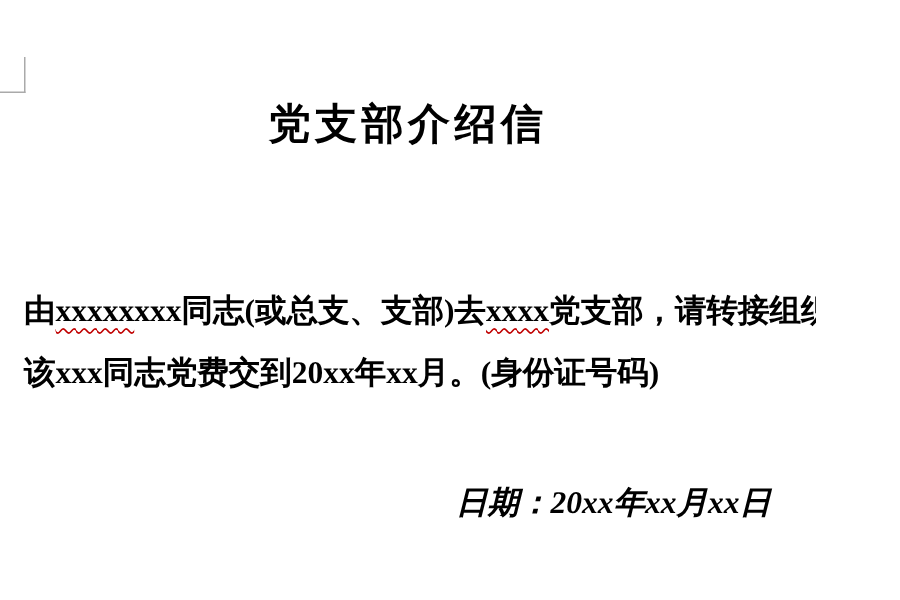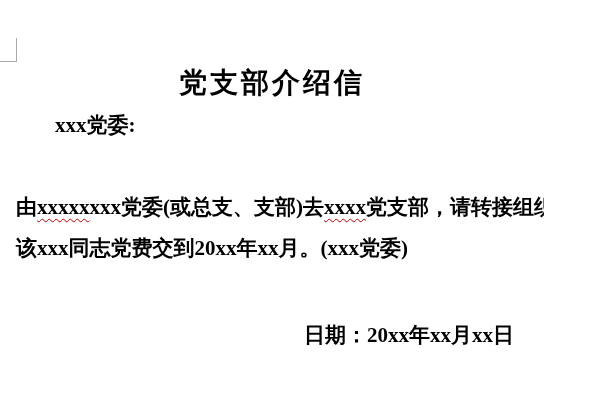--- a/index.html
+++ b/index.html
@@ -42,44 +42,43 @@
     font-size: 21px;
     font-weight: bold;
     line-height: 26px;
     white-space: nowrap;
   }
   .salutation   { left: 55px; top: 112px; }
   .body-line-1  { left: 55px; top: 153px; }
   .body-line-2  { left: 16px; top: 194px; }
   .body-line-3  { left: 16px; top: 235px; }
   .sig-introducer { right: 30px; top: 281px; text-align: right; }
-  .sig-date       { right: 30px; top: 322px; text-align: right; }
+  .sig-date       { right: 30px; top: 322px; text-align: right; font-style: italic; }
   .misspelled {
     text-decoration-line: underline;
     text-decoration-style: wavy;
     text-decoration-color: #c00000;
     text-decoration-thickness: 1px;
     text-underline-offset: 4px;
   }
 </style>
 </head>
 <body>
 
 <div class="page">
 
   <div class="corner-mark-left"></div>
   <div class="corner-mark-right"></div>
 
   <div class="doc-title">党支部介绍信</div>
 
-  <div class="line salutation">xxx党委:</div>
 
 
   <div class="line body-line-2">
-    <span>由</span><span class="misspelled">xxxxx</span><span>xxx党委(或总支、支部)去</span><span class="misspelled">xxxx</span><span>党支部，请转接组织关系。</span>
+    <span>由</span><span class="misspelled">xxxxx</span><span>xxx同志(或总支、支部)去</span><span class="misspelled">xxxx</span><span>党支部，请转接组织关系。</span>
   </div>
 
-  <div class="line body-line-3">该xxx同志党费交到20xx年xx月。(xxx党委)</div>
+  <div class="line body-line-3">该xxx同志党费交到20xx年xx月。(身份证号码)</div>
 
 
   <div class="line sig-date">日期：20xx年xx月xx日</div>
 
 </div>
 
 </body></html>

